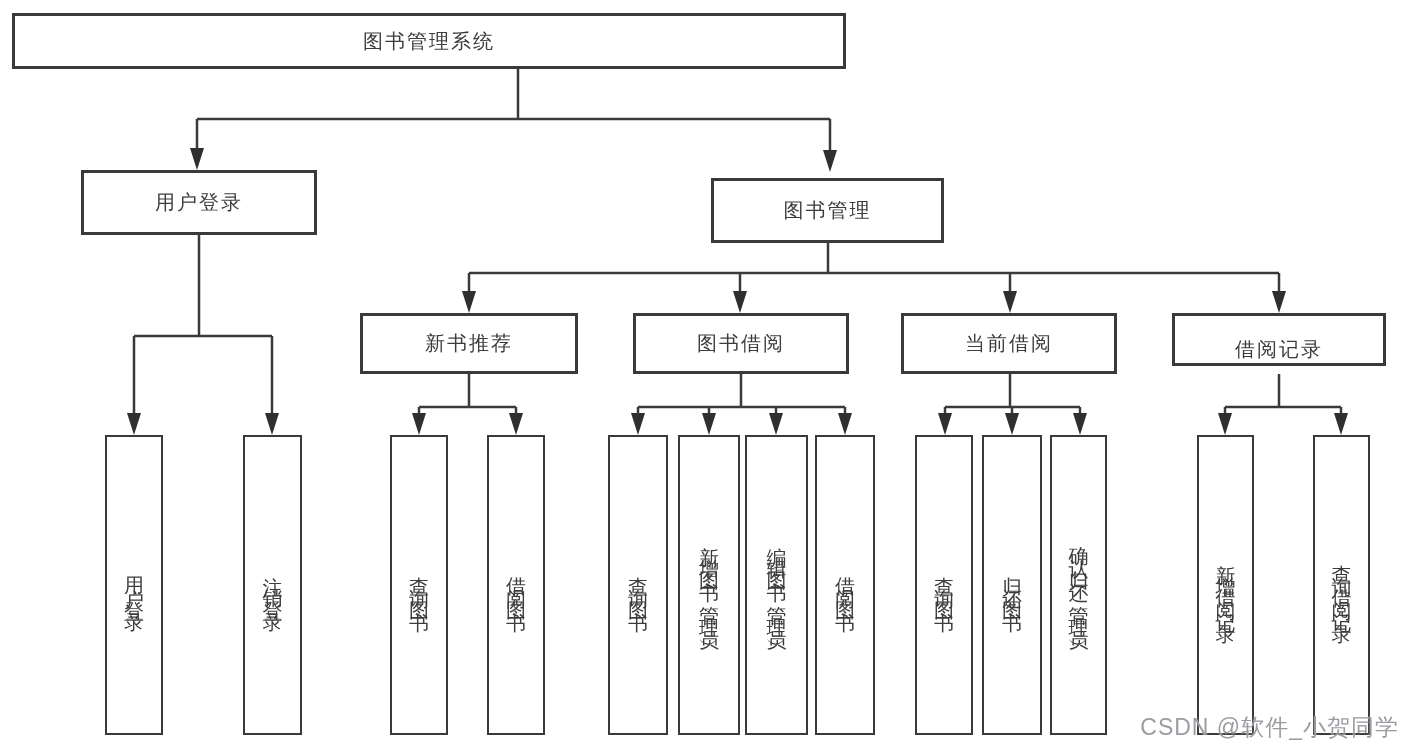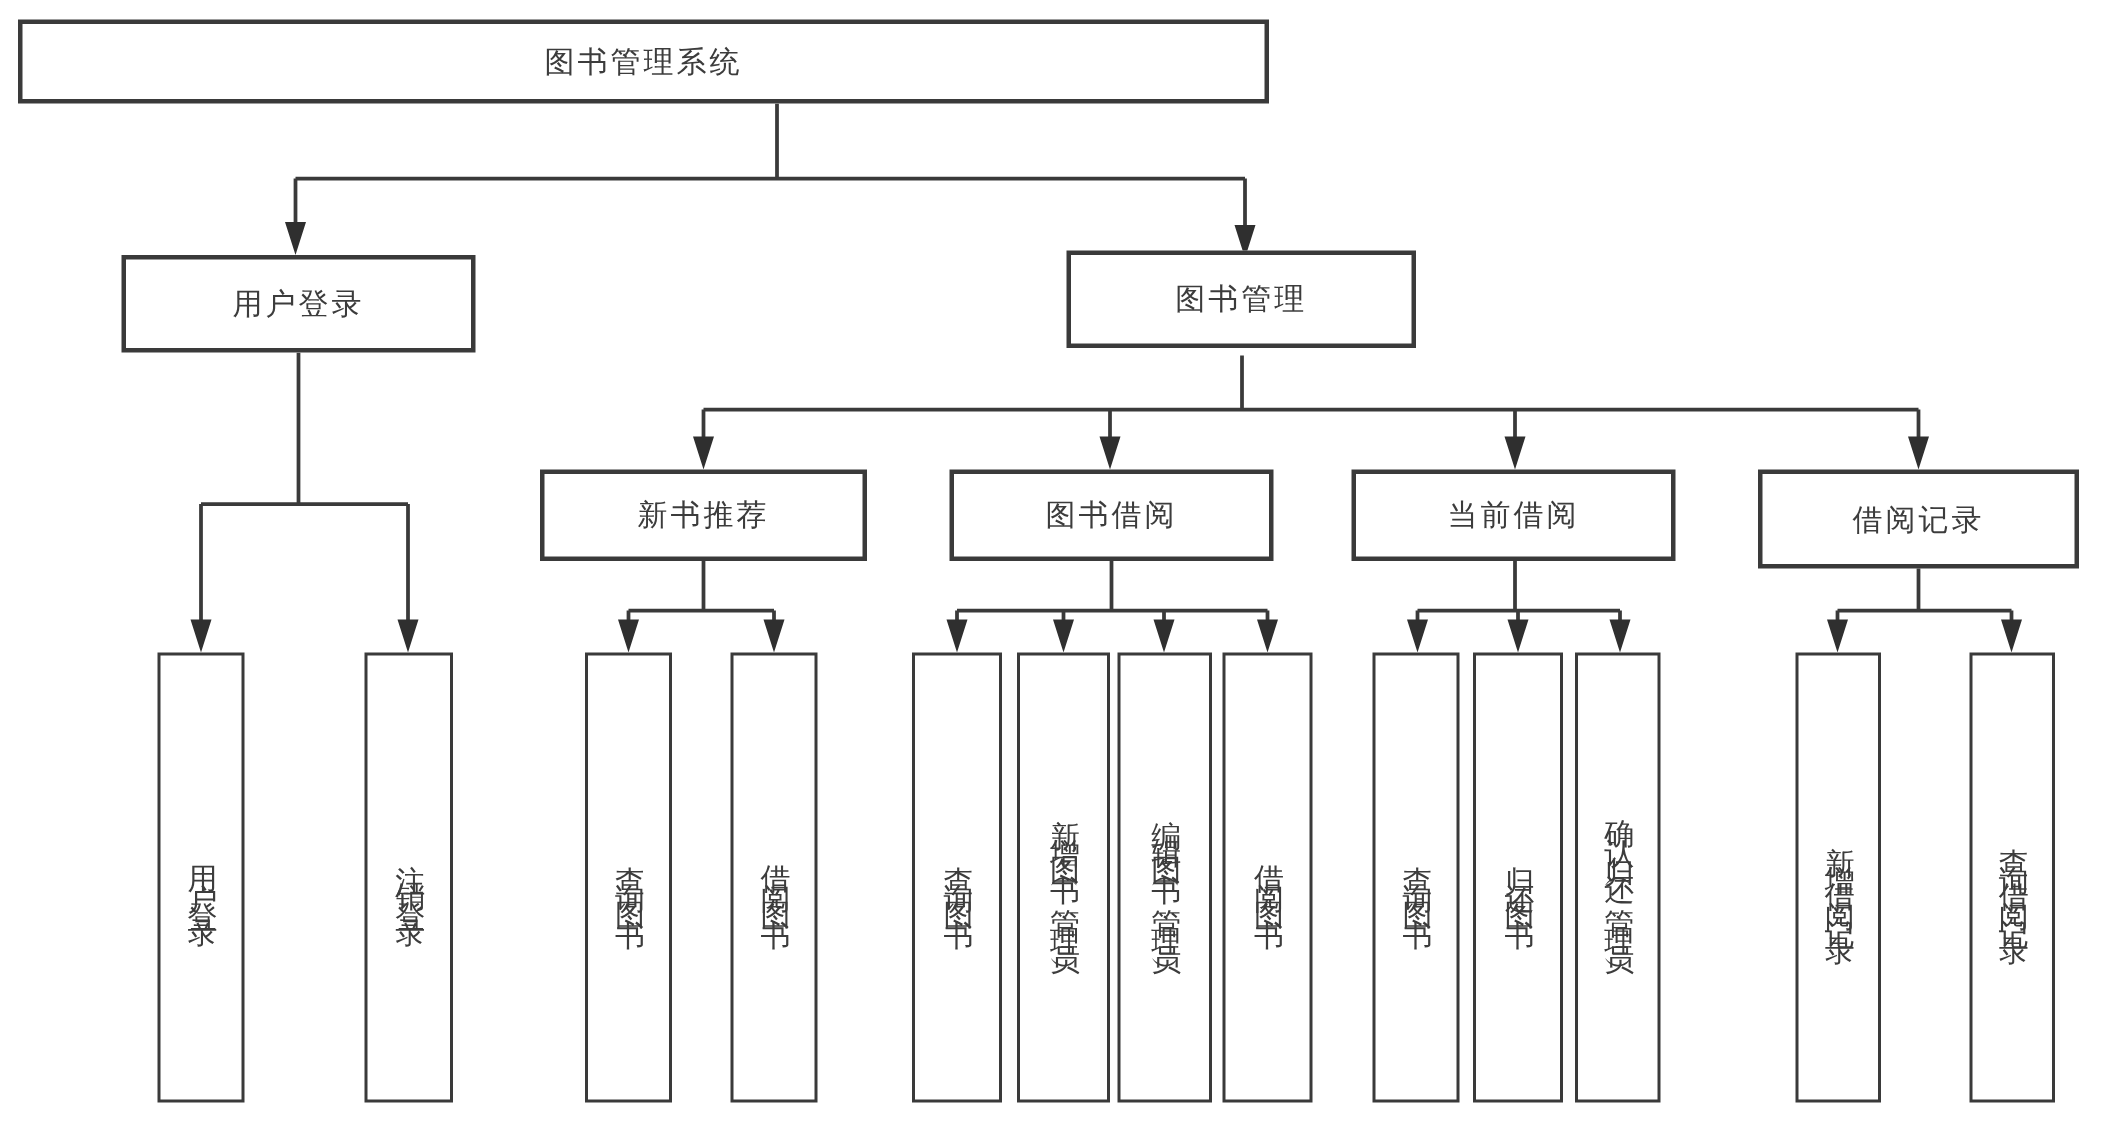--- a/index.html
+++ b/index.html
@@ -34,25 +34,25 @@
   .vtext {
     writing-mode: vertical-lr;
     text-orientation: mixed;
     letter-spacing: 12px;
     line-height: 1.05;
     white-space: nowrap;
   }
   
   .n-root   { left: 12px;  top: 13px;  width: 834px; height: 56px; }
   .n-l2-0   { left: 81px;  top: 170px; width: 236px;  height: 65px; }
-  .n-l2-1   { left: 711px; top: 167px; width: 233px;  height: 65px; }
+  .n-l2-1   { left: 711px; top: 178px; width: 233px;  height: 65px; }
   .n-l3-0   { left: 360px; top: 313px; width: 218px;  height: 61px; }
   .n-l3-1   { left: 633px; top: 313px; width: 216px;  height: 61px; text-align: center; }
   .n-l3-2   { left: 901px; top: 313px; width: 216px;  height: 61px; text-align: right; }
-  .n-l3-3   { left: 1172px; top: 313px; width: 214px; height: 66px; }
+  .n-l3-3   { left: 1172px; top: 313px; width: 214px; height: 53px; align-items: flex-end; }
   
   .leaf { top: 435px; height: 300px; }
   .n-leaf-0  { left: 105px;  width: 58px; }
   .n-leaf-1  { left: 243px;  width: 59px; }
   .n-leaf-2  { left: 390px;  width: 58px; }
   .n-leaf-3  { left: 487px;  width: 58px; }
   .n-leaf-4  { left: 608px;  width: 60px; }
   .n-leaf-5  { left: 678px;  width: 62px; }
   .n-leaf-6  { left: 745px;  width: 63px; }
   .n-leaf-7  { left: 815px;  width: 60px; }
@@ -156,14 +156,15 @@
   <div class="node vnode leaf n-leaf-10">
     <span class="vtext">确认归还（管理员）</span>
   </div>
   <div class="node vnode leaf n-leaf-11">
     <span class="vtext">新增借阅记录</span>
   </div>
   <div class="node vnode leaf n-leaf-12">
     <span class="vtext">查询借阅记录</span>
   </div>
 
+  <div class="watermark">CSDN @软件_小贺同学</div>
 
 </div>
 
 </body></html>

